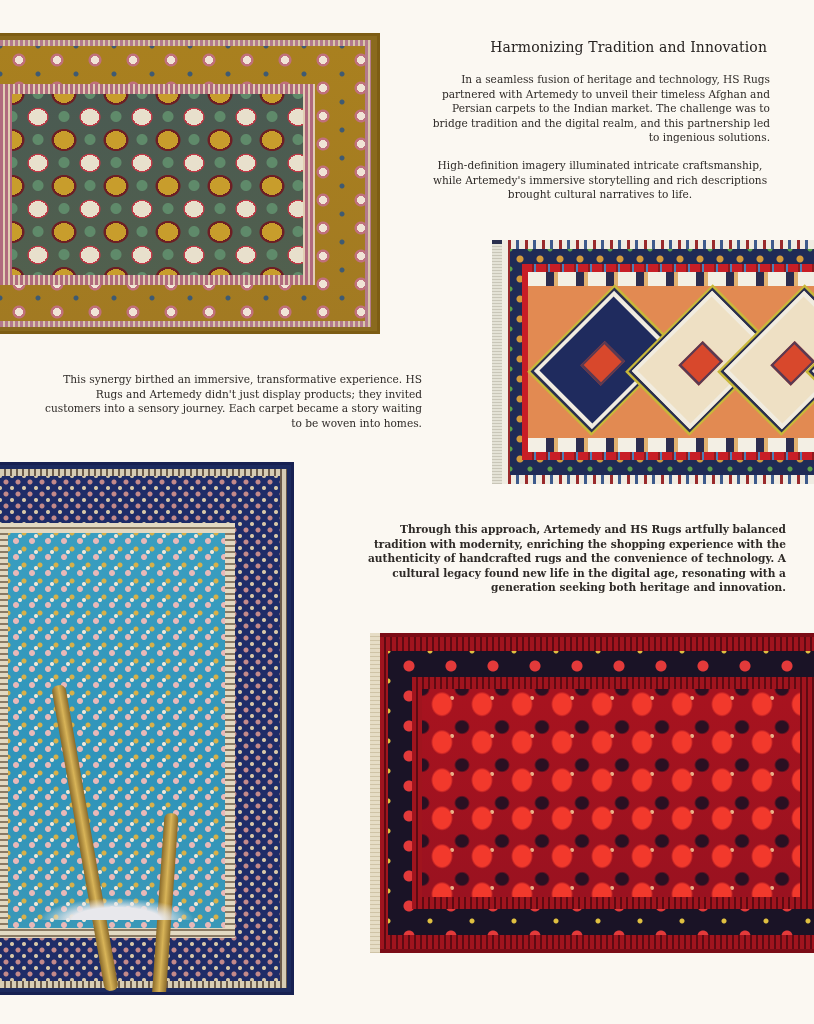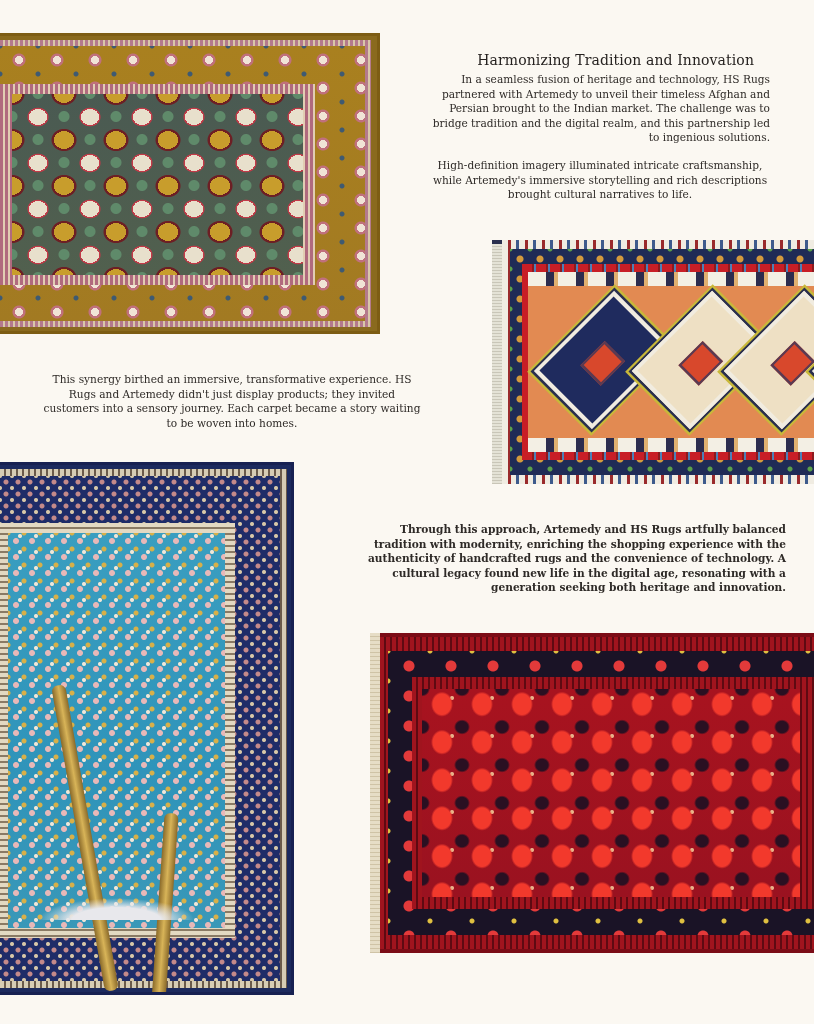--- a/index.html
+++ b/index.html
@@ -6,30 +6,30 @@
   body {
     width: 814px; height: 1024px; overflow: hidden;
     background: #fbf8f2;
     position: relative;
     font-family: "DejaVu Serif", "Liberation Serif", serif;
     color: #2b2724;
   }
   .heading {
     position: absolute; right: 44px; top: 36px;
     font-size: 14px; letter-spacing: 0.1px;
-    text-align: right; margin: 16px; font-weight: normal;
+    text-align: right; margin: 3px; font-weight: normal;
     color: #262220;
   }
   .para {
     position: absolute; margin: 0;
     font-size: 10.6px; line-height: 14.6px; color: #2e2a27;
   }
   .p1 { right: 44px; top: 72px; width: 340px; text-align: right; }
   .p2 { right: 44px; top: 158px; width: 340px; text-align: center; }
-  .p3 { left: 42px; top: 372px; width: 380px; text-align: center; }
+  .p3 { left: 42px; top: 372px; width: 380px; text-align: right; }
   .p4 { right: 28px; top: 522px; width: 420px; text-align: right; font-weight: bold; }
 
   .rug { position: absolute; overflow: hidden; box-sizing: border-box; }
 
   
   .rug1 {
     left: 0; top: 33px; width: 380px; height: 301px;
     background: #8a6a1e;
     border-top: 3px solid #7d5d14; border-bottom: 3px solid #7d5d14; border-right: 3px solid #7d5d14;
   }
@@ -181,21 +181,21 @@
       radial-gradient(ellipse at 50% 40%, #f2392c 0 9px, transparent 11px) 0 0/40px 38px,
       radial-gradient(ellipse at 50% 50%, #2a1022 0 6px, transparent 8px) 20px 19px/40px 38px,
       radial-gradient(circle, #e9b48a 0 1.5px, transparent 2.5px) 10px 28px/40px 38px,
       linear-gradient(#a8131f, #9a1220);
   }
 </style>
 </head>
 <body>
 
 <h1 class="heading">Harmonizing Tradition and Innovation</h1>
-<p class="para p1">In a seamless fusion of heritage and technology, HS Rugs partnered with Artemedy to unveil their timeless Afghan and Persian brought to the Indian market.  The challenge was to bridge tradition and the digital realm, and this partnership led to ingenious solutions.</p>
+<p class="para p1">In a seamless fusion of heritage and technology, HS Rugs partnered with Artemedy to unveil their timeless Afghan and Persian carpets to the Indian market.  The challenge was to bridge tradition and the digital realm, and this partnership led to ingenious solutions.</p>
 <p class="para p2">High-definition imagery illuminated intricate craftsmanship, while Artemedy's immersive storytelling and rich descriptions brought cultural narratives to life.</p>
 <p class="para p3">This synergy birthed an immersive, transformative experience. HS Rugs and Artemedy didn't just display products; they invited customers into a sensory journey. Each carpet became a story waiting to be woven into homes.</p>
 <p class="para p4">Through this approach, Artemedy and HS Rugs artfully balanced tradition with modernity, enriching the shopping experience with the authenticity of handcrafted rugs and the convenience of technology. A cultural legacy found new life in the digital age, resonating with a generation seeking both heritage and innovation.</p>
 
 <div class="rug rug1">
   <div class="b-outer"></div>
   <div class="b-gold"></div>
   <div class="b-inner">
     <div class="field"></div>
   </div>

